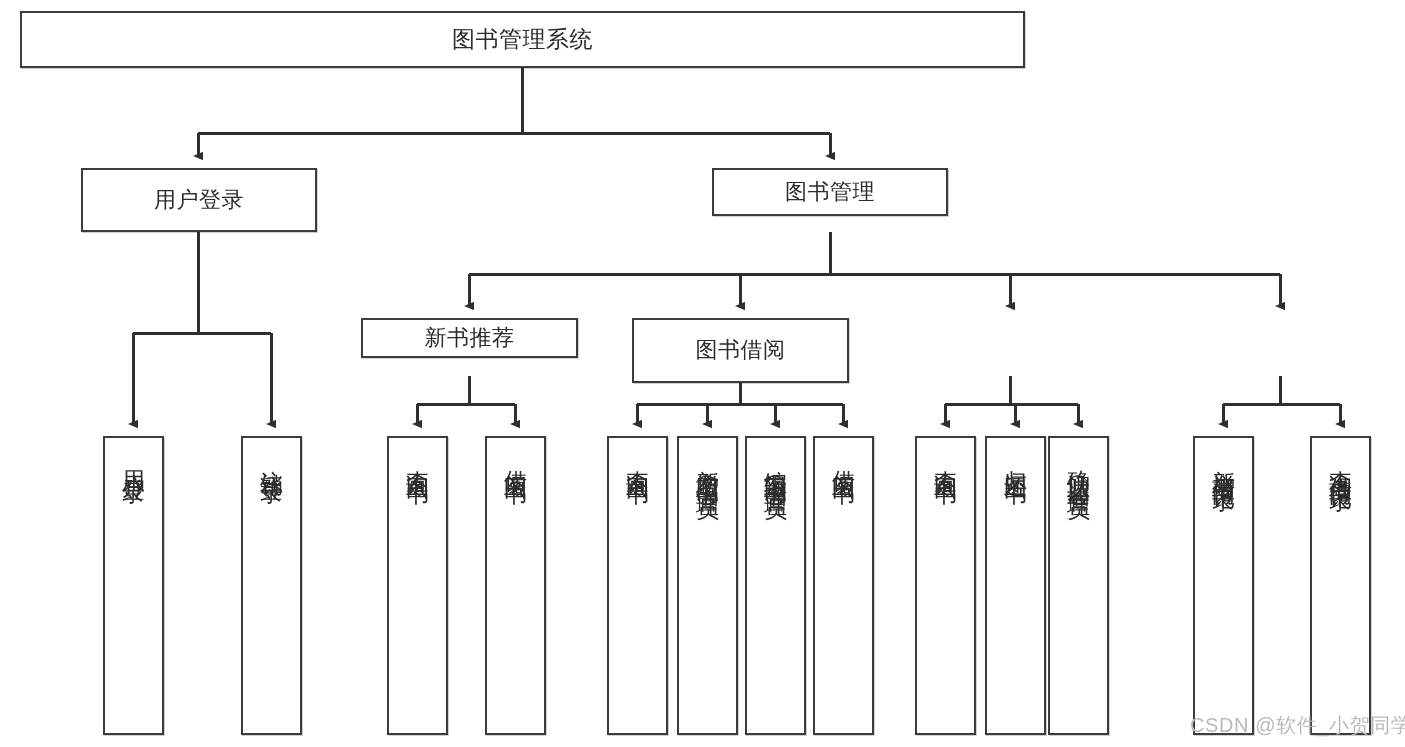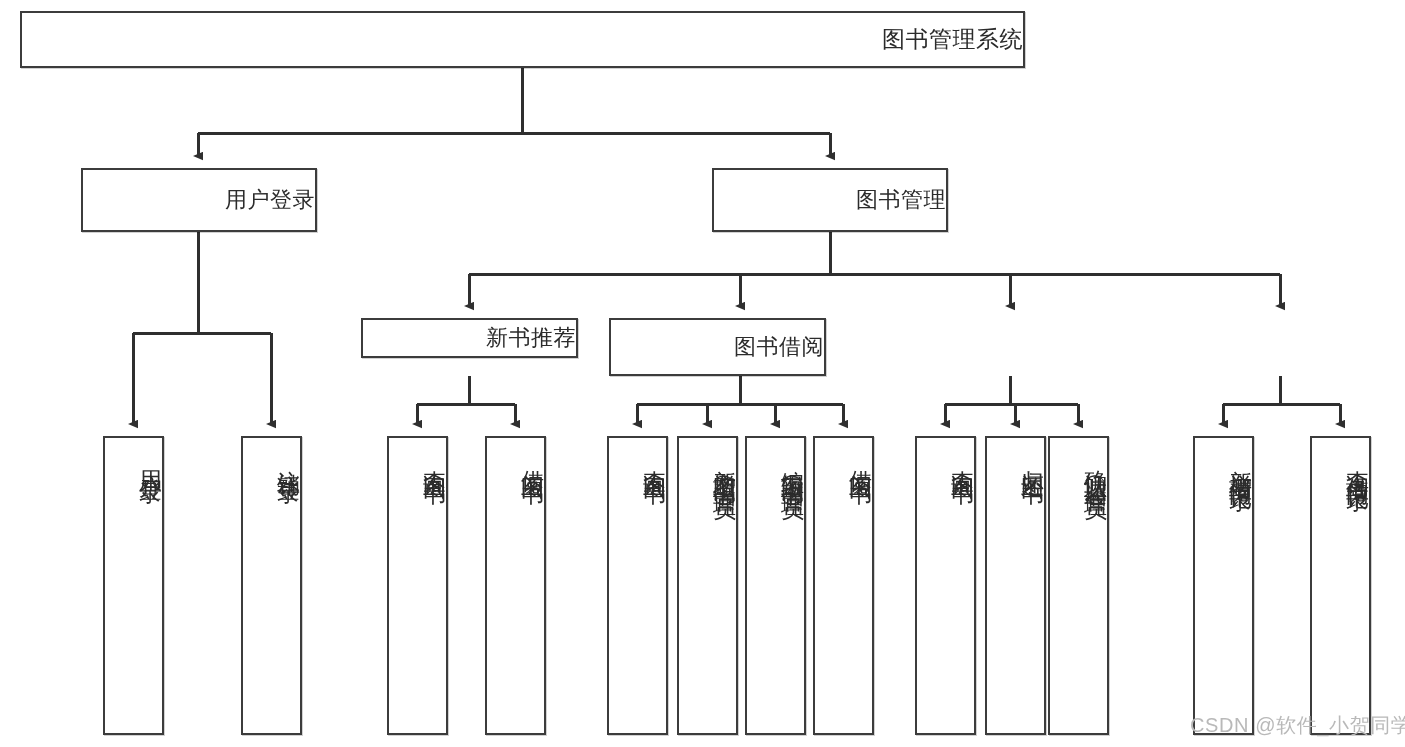--- a/index.html
+++ b/index.html
@@ -11,21 +11,21 @@
   }
   #diagram{position:relative;width:1405px;height:747px;}
   svg.links{position:absolute;left:0;top:0;width:1405px;height:747px;}
   .node{
     position:absolute;
     box-sizing:border-box;
     background:#ffffff;
     border:2.5px solid #3c3c3c;
     display:flex;
     align-items:center;
-    justify-content:flex-end;
+    justify-content:center;
     box-shadow:1px 1px 0 rgba(0,0,0,.18);
   }
   .node .lbl{
     color:#2b2b2b;
     line-height:1.12;
     white-space:pre;
     text-align:center;
   }
   .node.h .lbl{font-size:22px;letter-spacing:.5px;}
   .node.root .lbl{font-size:23px;}
@@ -102,28 +102,28 @@
     </g>
   </svg>
 
   <div class="node h root" style="left:20px;top:11px;width:1005px;height:57px;">
     <span class="lbl">图书管理系统</span>
   </div>
 
   <div class="node h" style="left:81px;top:168px;width:236px;height:64px;">
     <span class="lbl">用户登录</span>
   </div>
-  <div class="node h" style="left:712px;top:168px;width:236px;height:64px;">
+  <div class="node h" style="left:712px;top:168px;width:236px;height:48px;">
     <span class="lbl">图书管理</span>
   </div>
 
   <div class="node h" style="left:361px;top:318px;width:217px;height:40px;">
     <span class="lbl">新书推荐</span>
   </div>
-  <div class="node h" style="left:609px;top:318px;width:217px;height:58px;">
+  <div class="node h" style="left:632px;top:318px;width:217px;height:65px;">
     <span class="lbl">图书借阅</span>
   </div>
 
   <div class="node v" style="left:103px;top:436px;width:61px;height:299px;">
     <span class="lbl">用户登录</span>
   </div>
   <div class="node v" style="left:241px;top:436px;width:61px;height:299px;">
     <span class="lbl">注销登录</span>
   </div>
 

